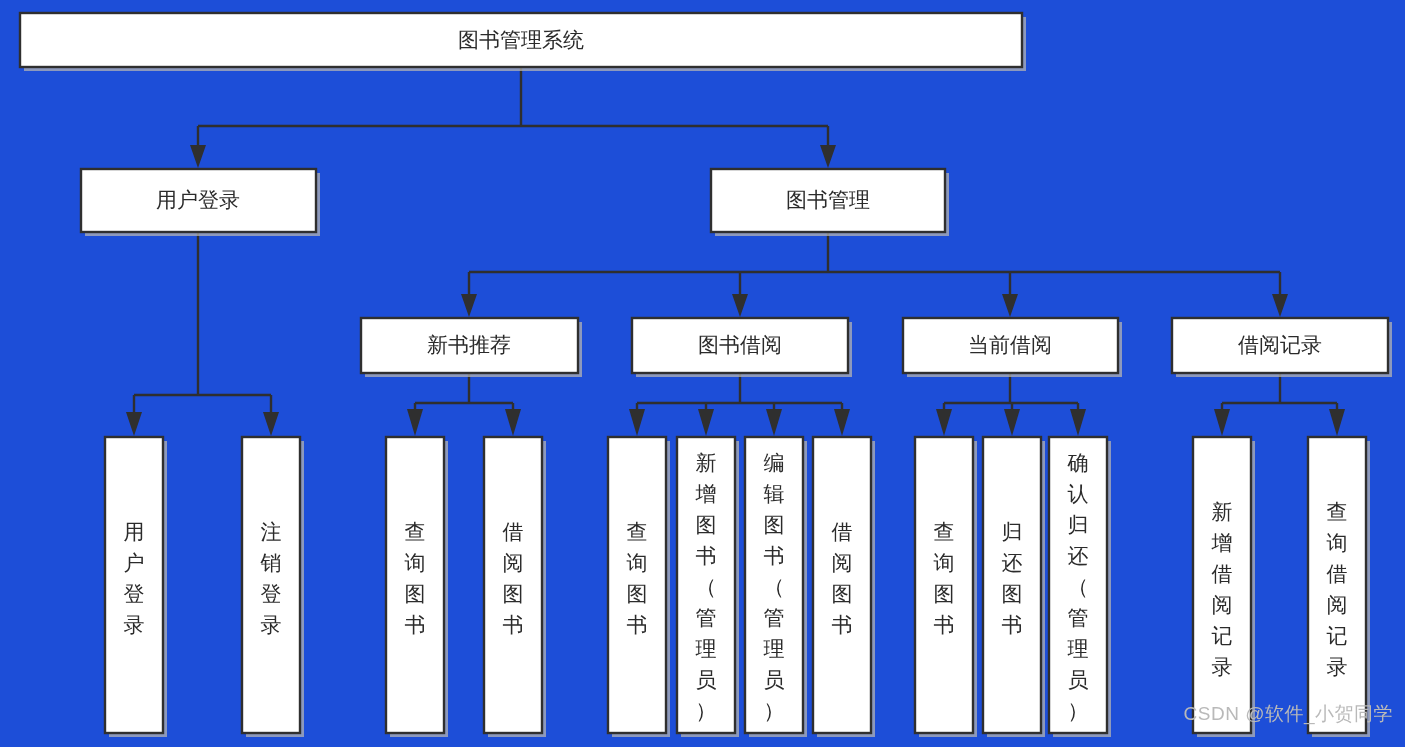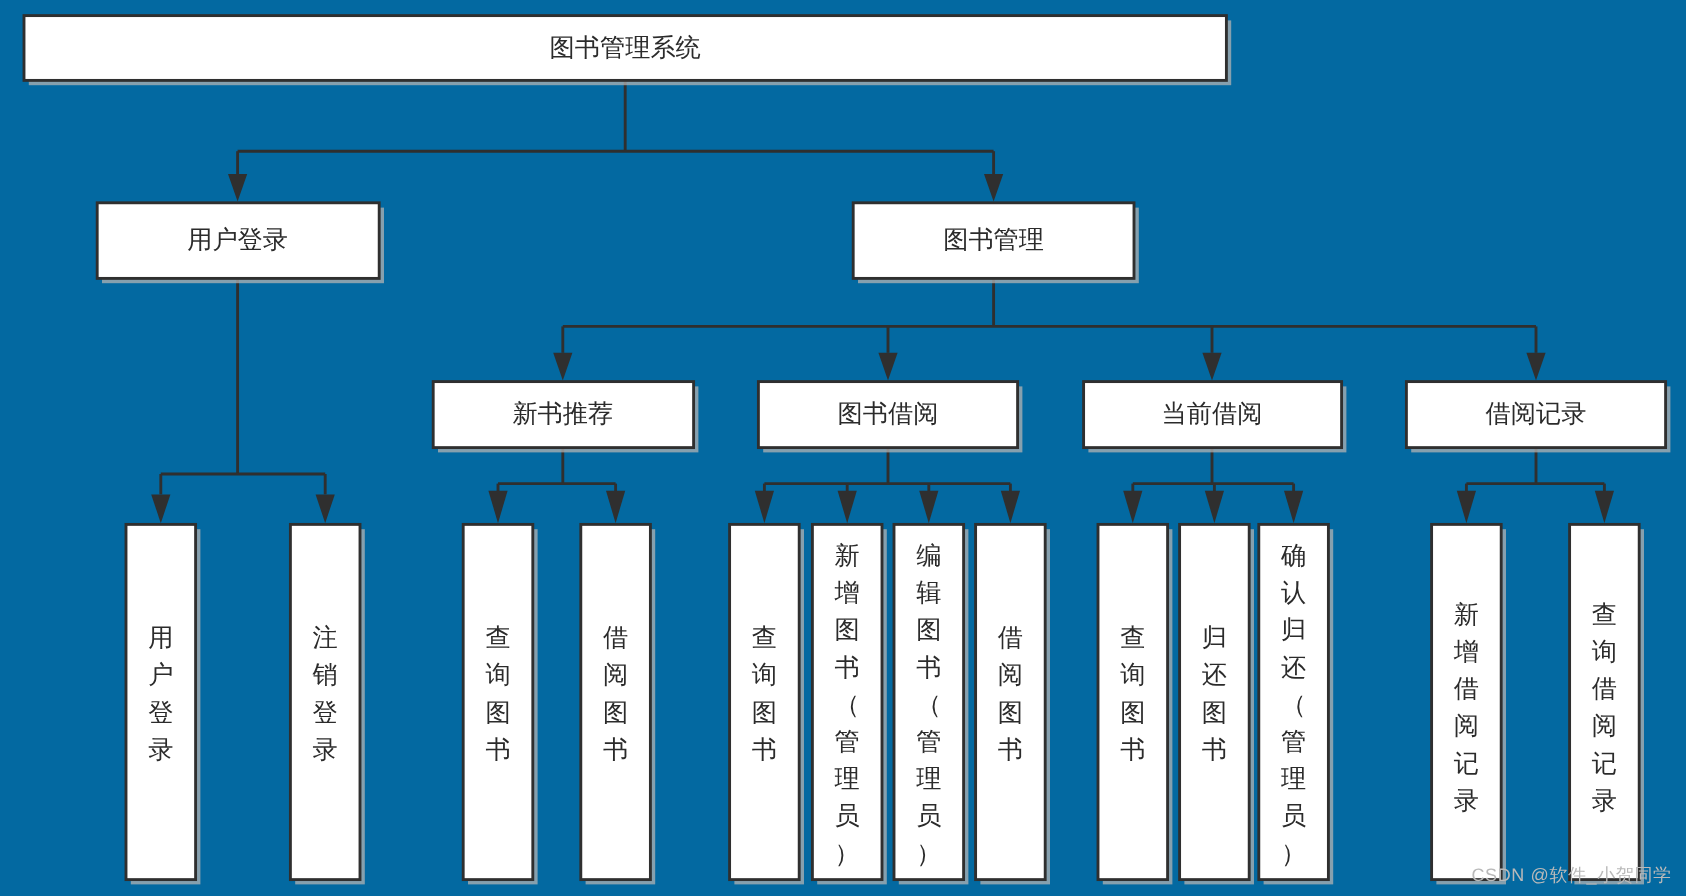--- a/index.html
+++ b/index.html
@@ -10,21 +10,21 @@
   body {
     width: 1405px;
     height: 747px;
     font-family: "Liberation Sans", "DejaVu Sans", sans-serif;
     overflow: hidden;
   }
   #diagram-root {
     position: relative;
     width: 1405px;
     height: 747px;
-    background: #0369a1;
+    background: #1d4ed8;
   }
   svg.diagram-canvas {
     position: absolute;
     left: 0;
     top: 0;
     width: 1405px;
     height: 747px;
     display: block;
   }
   .node-rect {
@@ -56,23 +56,23 @@
   }
   .node-label-v {
     font-family: "Liberation Sans", "DejaVu Sans", sans-serif;
     font-size: 21px;
     fill: #2b2b2b;
     text-anchor: middle;
   }
   .watermark-text {
     position: absolute;
     right: 12px;
-    bottom: 8px;
-    font-family: "Liberation Sans", "DejaVu Sans", sans-serif;
-    font-size: 15px;
+    bottom: 20px;
+    font-family: "Liberation Sans", "DejaVu Sans", sans-serif;
+    font-size: 19px;
     color: #b9b9b9;
     letter-spacing: 0.5px;
     white-space: nowrap;
     pointer-events: none;
   }
 </style>
 </head>
 <body>
 
 <div id="diagram-root">

